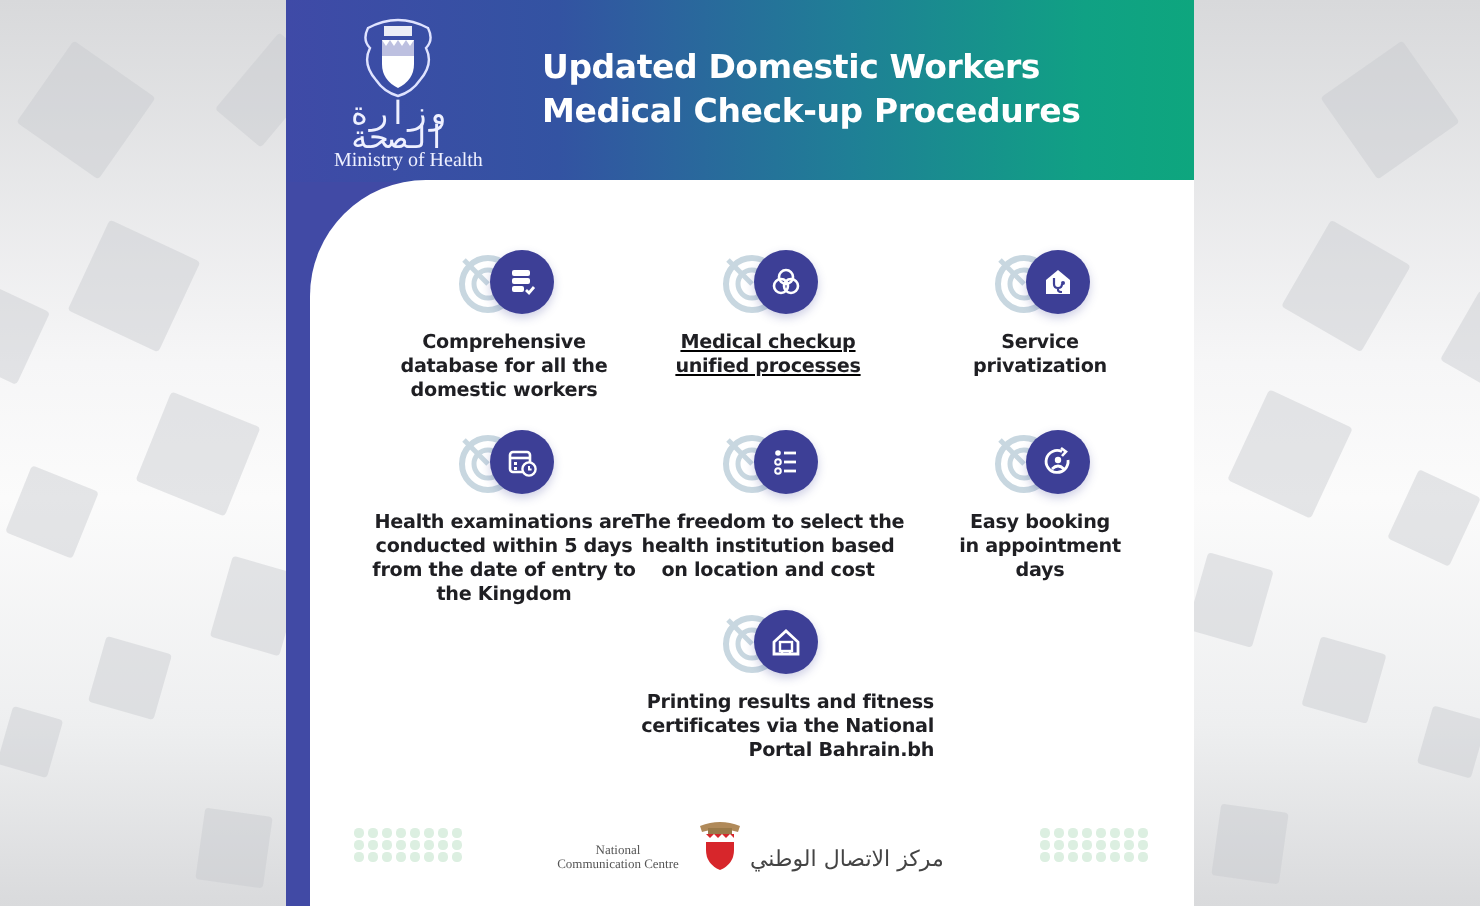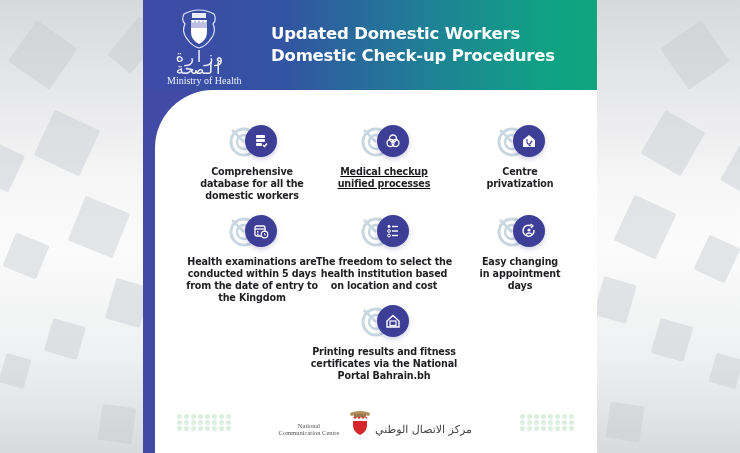--- a/index.html
+++ b/index.html
@@ -175,21 +175,21 @@
         <path d="M4 6 Q19 -2 34 6 Q37 12 33 16 Q37 24 30 32 Q26 38 19 40 Q12 38 8 32 Q1 24 5 16 Q1 12 4 6 Z" fill="none" stroke="#dfe3ff" stroke-width="1.2"></path>
         <rect x="12" y="5" width="14" height="5" fill="#ffffff" opacity="0.9"></rect>
         <path d="M11 12 H27 V24 Q27 32 19 36 Q11 32 11 24 Z" fill="#ffffff"></path>
         <path d="M11 12 L13 15 L15 12 L17 15 L19 12 L21 15 L23 12 L25 15 L27 12 V20 H11 Z" fill="#414aa5" opacity="0.35"></path>
       </svg>
       <span class="logo-ar">وزارة الصحة</span>
       <span class="logo-en">Ministry of Health</span>
     </div>
     <div class="title">
       <div>Updated Domestic Workers</div>
-      <div>Domestic Check-up Procedures</div>
+      <div>Medical Check-up Procedures</div>
     </div>
   </div>
 
   <div class="panel">
 
     <div class="feature" style="left:22px;top:34px;">
       <div class="icon-wrap">
         <svg class="halo" viewBox="0 0 32 32">
             <circle cx="16" cy="16" r="13" fill="none" stroke="#c8d7e0" stroke-width="3"></circle>
             <circle cx="16" cy="16" r="7" fill="none" stroke="#c8d7e0" stroke-width="2.5"></circle>
@@ -241,21 +241,21 @@
           </svg>
         <div class="circle">
           <svg viewBox="0 0 16 16">
               <path d="M2 7 L8 2 L14 7 V14 H2 Z" fill="#fff"></path>
               <path d="M6 6 V9 Q6 11 8 11 Q10 11 10 9 M8 11 V12 Q8 13 10 13" fill="none" stroke="#3d3f96" stroke-width="1.1"></path>
               <circle cx="10.5" cy="8.5" r="1" fill="#3d3f96"></circle>
             </svg>
         </div>
       </div>
       <div class="label">
-        <div>Centre</div>
+        <div>Service</div>
         <div>privatization</div>
       </div>
     </div>
 
     <div class="feature" style="left:22px;top:124px;">
       <div class="icon-wrap">
         <svg class="halo" viewBox="0 0 32 32">
             <circle cx="16" cy="16" r="13" fill="none" stroke="#c8d7e0" stroke-width="3"></circle>
             <circle cx="16" cy="16" r="7" fill="none" stroke="#c8d7e0" stroke-width="2.5"></circle>
             <line x1="4" y1="4" x2="16" y2="16" stroke="#c8d7e0" stroke-width="2.5"></line>
@@ -314,27 +314,27 @@
         <div class="circle">
           <svg viewBox="0 0 16 16">
               <path d="M13 7 A5.5 5.5 0 1 1 10 2.8" fill="none" stroke="#fff" stroke-width="1.4"></path>
               <path d="M9.5 1 L12 2.8 L10 5" fill="none" stroke="#fff" stroke-width="1.3"></path>
               <circle cx="8" cy="7" r="1.6" fill="#fff"></circle>
               <path d="M5 11.5 Q8 8.5 11 11.5" fill="none" stroke="#fff" stroke-width="1.3"></path>
             </svg>
         </div>
       </div>
       <div class="label">
-        <div>Easy changing</div>
+        <div>Easy booking</div>
         <div>in appointment</div>
         <div>days</div>
       </div>
     </div>
 
-    <div class="feature" style="left:146px;top:214px;width:166px;">
+    <div class="feature" style="left:146px;top:214px;width:166px;text-align:right;">
       <div class="icon-wrap">
         <svg class="halo" viewBox="0 0 32 32">
             <circle cx="16" cy="16" r="13" fill="none" stroke="#c8d7e0" stroke-width="3"></circle>
             <circle cx="16" cy="16" r="7" fill="none" stroke="#c8d7e0" stroke-width="2.5"></circle>
             <line x1="4" y1="4" x2="16" y2="16" stroke="#c8d7e0" stroke-width="2.5"></line>
           </svg>
         <div class="circle">
           <svg viewBox="0 0 16 16">
               <path d="M2 8 L8 2.5 L14 8 V14 H2 Z" fill="none" stroke="#fff" stroke-width="1.4"></path>
               <rect x="5" y="8" width="6" height="4.5" fill="none" stroke="#fff" stroke-width="1.2"></rect>

